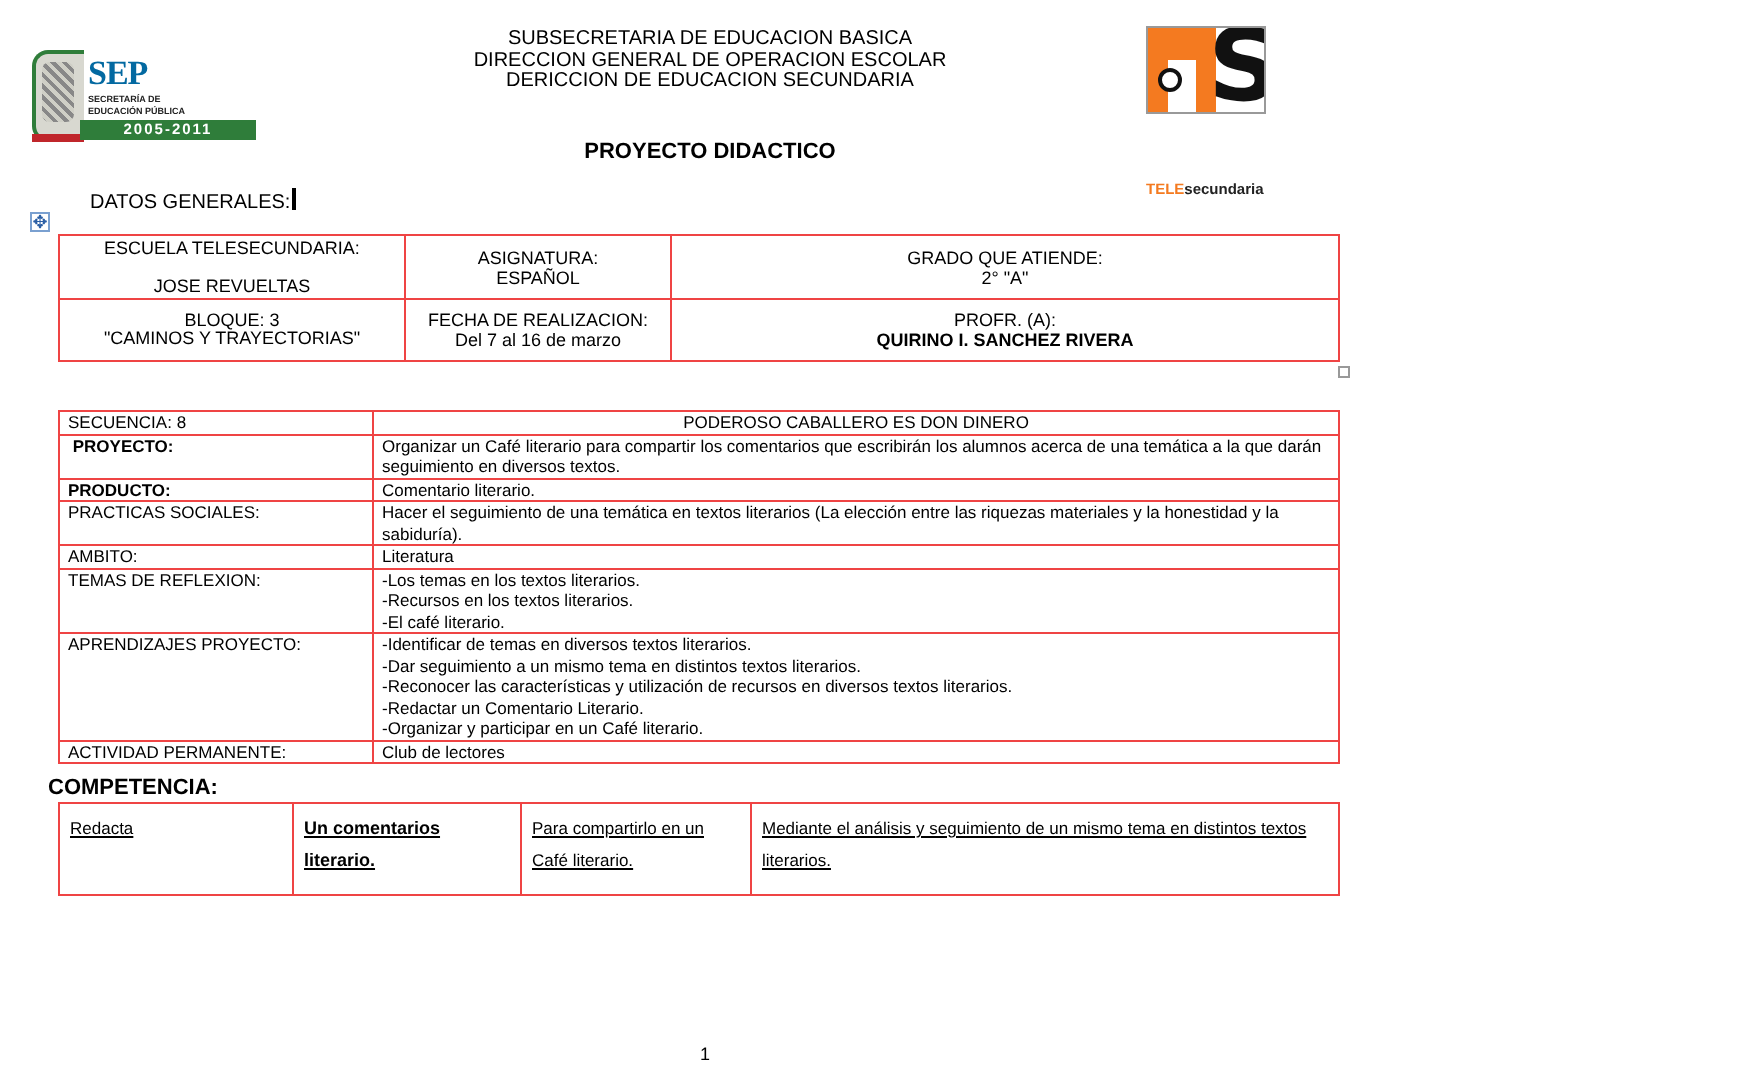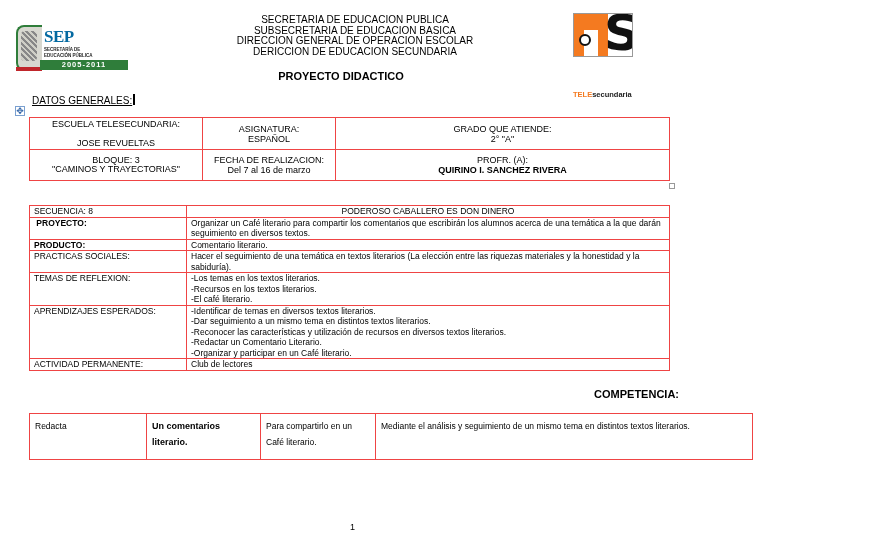--- a/index.html
+++ b/index.html
@@ -11,35 +11,35 @@
   .sep-seal { position:absolute; left:0; top:0; width:26px; height:46px; border:2px solid #2f7d3a; border-right:none; border-radius:8px 0 0 8px; background:#d8d8d0; box-sizing:border-box; overflow:hidden; }
   .sep-seal::after { content:""; position:absolute; left:3px; top:4px; width:16px; height:30px; background:repeating-linear-gradient(45deg,#888 0 2px,#cfcfc6 2px 4px); border-radius:4px; }
   .sep-red { position:absolute; left:0; bottom:0; width:26px; height:4px; background:#c0262b; }
   .sep-text { position:absolute; left:28px; top:2px; font-family:"Liberation Serif", serif; font-weight:bold; font-size:17px; color:#0369a1; letter-spacing:-0.5px; }
   .sep-sub1, .sep-sub2 { position:absolute; left:28px; font-size:4.5px; font-weight:bold; color:#222; white-space:nowrap; }
   .sep-sub1 { top:22px; } .sep-sub2 { top:28px; }
   .sep-years { position:absolute; left:24px; top:35px; width:88px; height:10px; background:#2f7d3a; color:#fff; font-size:7.5px; font-weight:bold; text-align:center; line-height:10px; letter-spacing:1px; }
 
   
   .hdr { left:225px; top:15px; width:260px; text-align:center; font-size:10px; line-height:10.5px; }
-  .title { left:211px; top:70px; width:260px; text-align:center; font-weight:bold; font-size:11px; }
+  .title { left:225px; top:70px; width:260px; text-align:center; font-weight:bold; font-size:11px; }
 
   
   .ts-logo { left:573px; top:13px; width:60px; height:44px; }
   .ts-box { position:absolute; left:0; top:0; width:60px; height:44px; border:1px solid #999; box-sizing:border-box; background:#fff; overflow:hidden; }
   .ts-orange { position:absolute; left:0; top:0; width:34px; height:44px; background:#f47a20; }
   .ts-t { position:absolute; left:10px; top:8px; width:14px; height:36px; background:#fff; }
   .ts-t2 { position:absolute; left:0; top:8px; width:34px; height:8px; background:#f47a20; }
   .ts-s { position:absolute; left:30px; top:-6px; font-family:"DejaVu Sans", sans-serif; font-weight:bold; font-size:50px; color:#111; line-height:50px; }
   .ts-ring { position:absolute; left:5px; top:20px; width:12px; height:12px; border:2px solid #111; border-radius:50%; box-sizing:border-box; background:#fff; }
   .ts-label { left:573px; top:59px; font-size:7.5px; font-weight:bold; color:#222; white-space:nowrap;margin-top:31px; }
   .ts-label .tele { color:#f47a20; }
 
   
-  .datos { left:32px; top:94px; font-size:10px;text-decoration:underline; }
+  .datos { left:45px; top:94px; font-size:10px; }
   .caret { display:inline-block; width:2px; height:11px; background:#000; vertical-align:-1px; margin-left:1px; }
   .move-handle { left:15px; top:106px; width:10px; height:10px; border:1px solid #7aa0d0; box-sizing:border-box; color:#2b5fa5; font-size:9px; line-height:8px; text-align:center; background:#fff; }
   .resize-handle { left:669px; top:183px; width:6px; height:6px; border:1px solid #999; box-sizing:border-box; background:#fff; }
 
   
   table { border-collapse:collapse; position:absolute; }
   td { border:6px solid #ef4444; padding:0 4px; vertical-align:top; }
 
   
   .t1 { left:29px; top:117px; width:641px; font-size:9px; }
@@ -51,45 +51,44 @@
   .t1 .tight { line-height:9px; }
   .bold { font-weight:bold; }
 
   
   .t2 { left:29px; top:205px; width:641px; font-size:8.5px; line-height:10.5px;padding-left:28px; }
   .t2 td { border-width:1px; padding:0 4px; }
   .t2 td.lbl { width:148px; }
   .t2 .center { text-align:center; }
   .t2 tr.outer td { border-top-width:1.5px; }
 
-  .competencia { left:38px; top:388px; width:641px; text-align:right; font-weight:bold; font-size:11px; }
-
-  
-  .t3 { left:29px; top:413px; width:724px; font-size:8.5px; line-height:16px; }
+  .competencia { left:24px; top:388px; width:641px; text-align:left; font-weight:bold; font-size:11px; }
+
+  
+  .t3 { left:29px; top:401px; width:641px; font-size:8.5px; line-height:16px;text-decoration:underline; }
   .t3 td { border-width:1px; padding:4px 5px; height:37px; }
   .t3 td.a { width:106px; }
   .t3 td.b { width:103px; font-weight:bold; font-size:9px; }
   .t3 td.c { width:104px;margin-top:31px; }
 
   .page-num { left:350px; top:522px; font-size:9px; }
 </style>
 </head>
 <body>
 
 <div class="abs sep-logo">
   <div class="sep-seal"></div>
   <div class="sep-red"></div>
   <div class="sep-text">SEP</div>
   <div class="sep-sub1">SECRETARÍA DE</div>
   <div class="sep-sub2">EDUCACIÓN PÚBLICA</div>
   <div class="sep-years">2005-2011</div>
 </div>
 
 <div class="abs hdr">
-  <div><span>SECRETARIA DE EDUCACION  PUBLICA</span></div>
   <div>SUBSECRETARIA DE EDUCACION BASICA</div>
   <div>DIRECCION GENERAL DE OPERACION ESCOLAR</div>
   <div>DERICCION DE EDUCACION SECUNDARIA</div>
 </div>
 <div class="abs title">PROYECTO  DIDACTICO</div>
 
 <div class="abs ts-logo">
   <div class="ts-box">
     <div class="ts-orange"></div>
     <div class="ts-t"></div>
@@ -150,29 +149,33 @@
   </tr>
   <tr>
     <td class="lbl bold">PRODUCTO:</td>
     <td>Comentario literario.</td>
   </tr>
   <tr>
     <td class="lbl">PRACTICAS SOCIALES:</td>
     <td>Hacer el seguimiento de una temática en textos literarios  (La elección entre las riquezas  materiales  y la honestidad  y la sabiduría).</td>
   </tr>
   <tr>
+    <td class="lbl">AMBITO:</td>
+    <td>Literatura</td>
+  </tr>
+  <tr>
     <td class="lbl">TEMAS DE REFLEXION:</td>
     <td>
       <div>-Los temas en los textos literarios.</div>
       <div>-Recursos en los textos literarios.</div>
       <div>-El café literario.</div>
     </td>
   </tr>
   <tr>
-    <td class="lbl">APRENDIZAJES ESPERADOS:</td>
+    <td class="lbl">APRENDIZAJES PROYECTO:</td>
     <td>
       <div>-Identificar de temas en diversos textos literarios.</div>
       <div>-Dar seguimiento a un  mismo tema en distintos textos literarios.</div>
       <div>-Reconocer las características y utilización  de recursos en diversos textos literarios.</div>
       <div>-Redactar un Comentario Literario.</div>
       <div>-Organizar  y participar en un Café literario.</div>
     </td>
   </tr>
   <tr>
     <td class="lbl">ACTIVIDAD PERMANENTE:</td>

